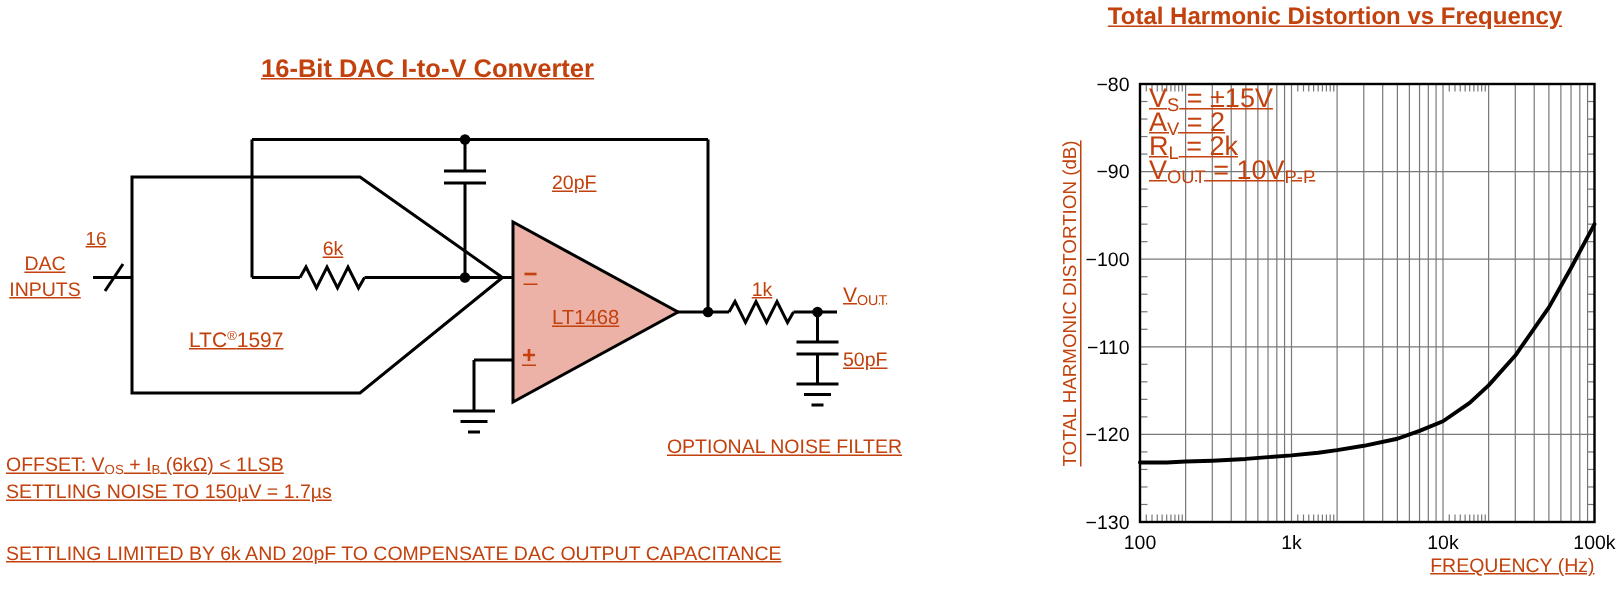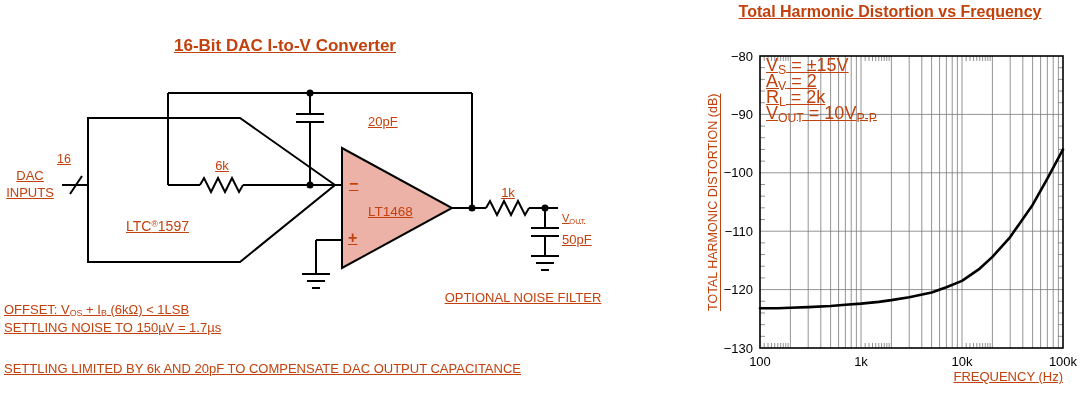--- a/index.html
+++ b/index.html
@@ -18,21 +18,21 @@
   #circuit-title{left:55px;top:36px;width:460px;text-align:center;font-size:17px;font-weight:bold;}
   #dac-inputs{left:0;top:167px;width:60px;text-align:center;font-size:13px;line-height:17px;white-space:pre-line;}
   #bus16{left:57px;top:152px;font-size:12.5px;}
   #r6k-label{left:203px;top:158px;width:38px;text-align:center;font-size:13px;}
   #c20-label{left:328px;top:114px;font-size:13px;margin-left:40px;}
   #dacpart-label{left:126px;top:218px;font-size:14px;}
   #opamp-minus{left:349px;top:175px;font-size:16px;font-weight:bold;}
   #opamp-plus{left:348px;top:229px;font-size:16px;font-weight:bold;}
   #opamp-part{left:368px;top:204px;font-size:13.5px;}
   #r2k-label{left:491px;top:185px;width:34px;text-align:center;font-size:13px;}
-  #vout-label{left:562px;top:212px;font-size:11px;}
+  #vout-label{left:562px;top:188px;font-size:14px;}
   #c50-label{left:562px;top:232px;font-size:13px;}
   #noise-filter-label{left:425px;top:290px;width:196px;text-align:center;font-size:13px;}
   .note{left:4px;font-size:13px;}
   #note0{top:302px;} #note1{top:320px;} #note2{top:338px;margin-top:23px;}
 
   #chart-title{left:0;top:3px;width:380px;text-align:center;font-size:16px;font-weight:bold;}
   #ylabel{left:6px;top:56px;height:292px;writing-mode:vertical-rl;transform:rotate(180deg);
           font-size:12.5px;text-align:center;}
   #xlabel{left:60px;top:369px;width:303px;text-align:right;font-size:13px;}
   #conds{left:66px;top:57px;font-size:18px;line-height:16px;}

